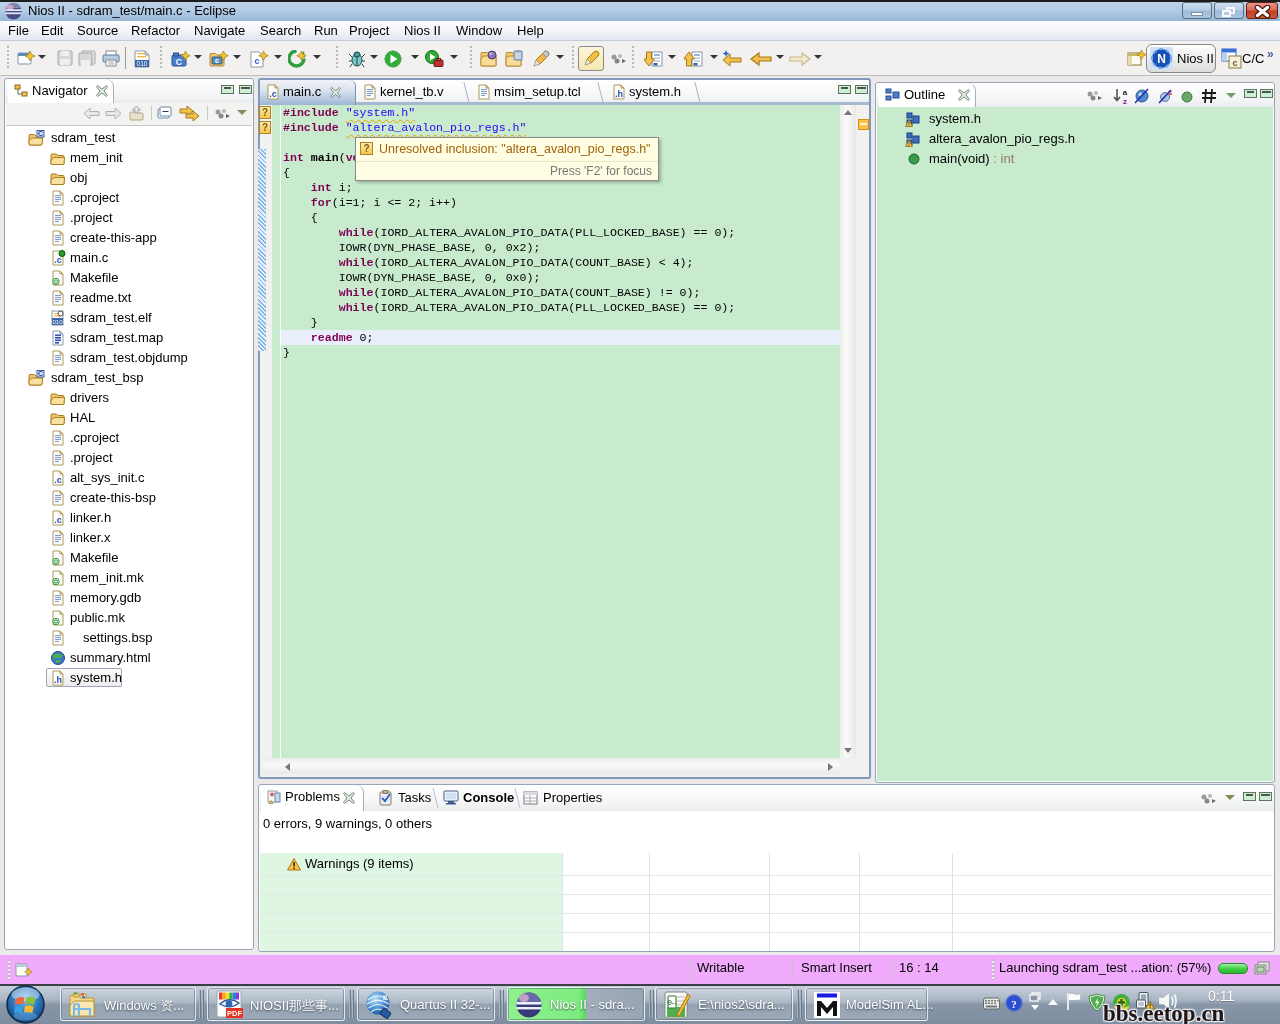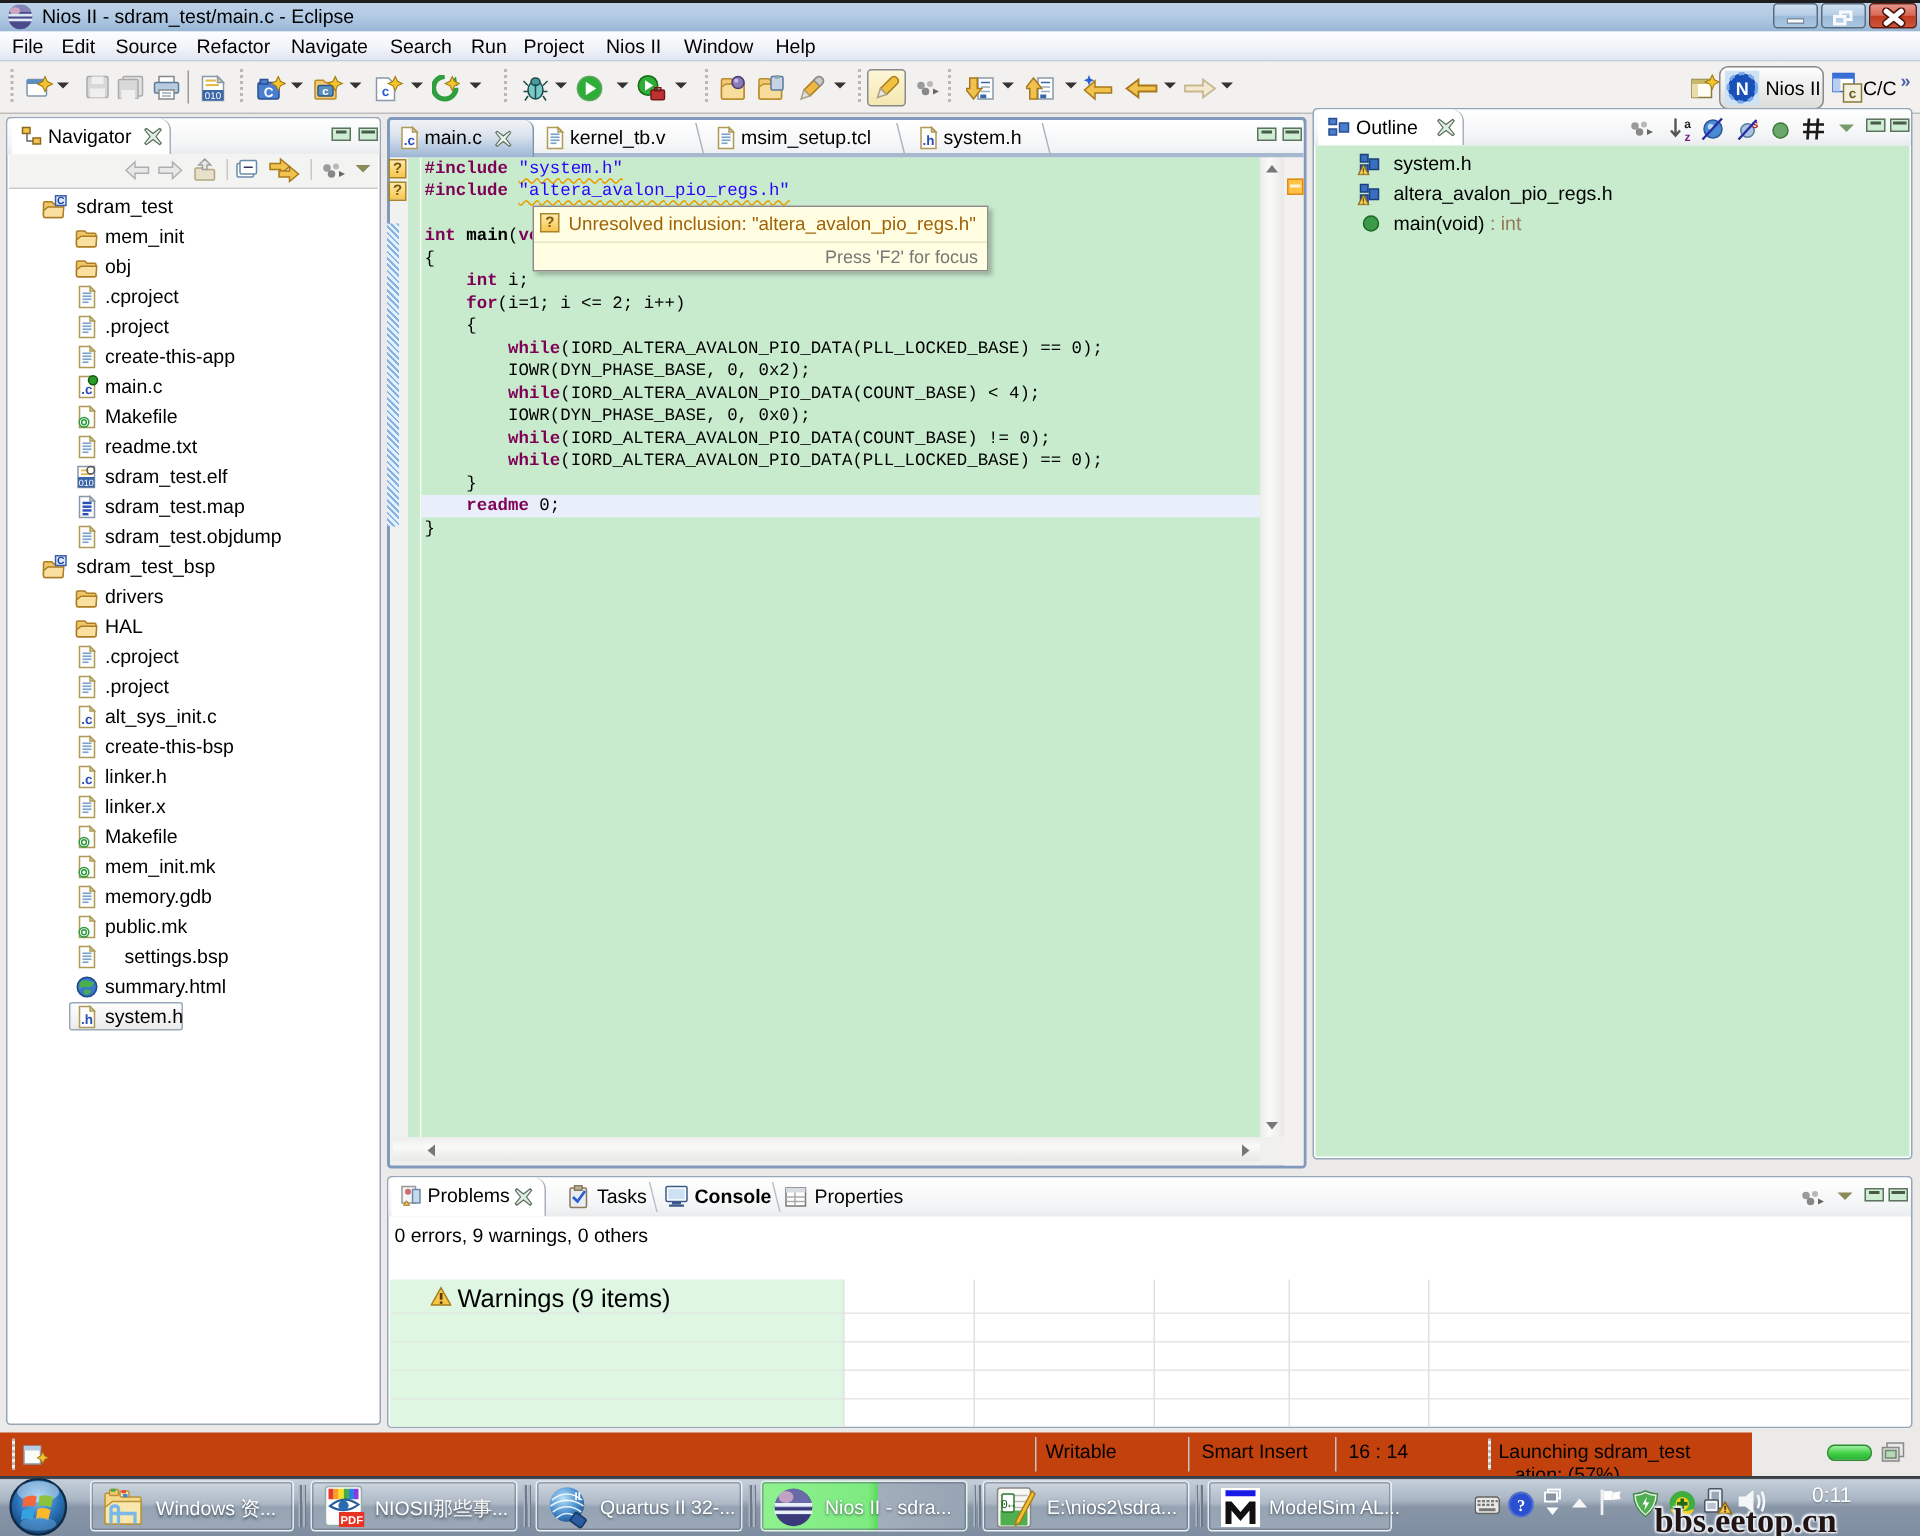--- a/index.html
+++ b/index.html
@@ -672,21 +672,21 @@
   <div class="abs" style="left:568px;top:683px;width:0;height:0;border-top:4px solid transparent;border-bottom:4px solid transparent;border-left:5px solid #777"></div>
 </div>
 
 <div class="abs" style="left:355px;top:137px;width:304px;height:44px;background:#fffee3;border:1px solid #8a8a8a;box-shadow:2px 2px 3px rgba(0,0,0,.25);z-index:50">
   <div class="abs" style="left:4px;top:4px;width:13px;height:13px;background:linear-gradient(180deg,#ffe9a8,#f6c64e);border:1px solid #a8842a;color:#7a5a10;font-size:10px;font-weight:bold;text-align:center;line-height:12px">?</div>
   <span class="abs" style="left:23px;top:4px;font-size:12.5px;color:#a16207;white-space:nowrap">Unresolved inclusion: "altera_avalon_pio_regs.h"</span>
   <div class="abs" style="left:0;top:23px;width:302px;height:1px;background:#e6e6c8"></div>
     <span class="abs" style="right:6px;top:26px;font-size:12px;color:#777;white-space:nowrap">Press 'F2' for focus</span>
 </div>
 
-<div class="panel" id="ol" style="left:875px;top:72px;width:400px;height:701px">
+<div class="panel" id="ol" style="left:875px;top:82px;width:400px;height:701px">
   <div class="phead"></div>
   <div class="vtab" style="left:3px;width:97px">
     <svg style="position:absolute;left:6px;top:5px" width="15" height="14" viewBox="0 0 15 14">
       <rect x="1" y="1" width="5" height="4" fill="#4a7fd0" stroke="#2a4f90"></rect>
       <rect x="1" y="8" width="5" height="4" fill="#4a7fd0" stroke="#2a4f90"></rect>
       <rect x="8" y="4" width="6" height="6" fill="#4a7fd0" stroke="#2a4f90"></rect>
     </svg>
     <span class="tname" style="left:25px">Outline</span>
     <svg style="position:absolute;left:79px;top:6px" width="12" height="12" viewBox="0 0 12 12">
       <path d="M1.5 0.5 L6 4 L10.5 0.5 L11.5 1.5 L8 6 L11.5 10.5 L10.5 11.5 L6 8 L1.5 11.5 L0.5 10.5 L4 6 L0.5 1.5 Z" fill="#dfeee2" stroke="#5a6a5a" stroke-width=".8"></path>
@@ -810,25 +810,25 @@
     <div class="abs" style="left:0;top:60px;width:1013px;height:1px;background:#e2e8e2"></div>
     <div class="abs" style="left:0;top:79px;width:1013px;height:1px;background:#e2e8e2"></div>
     <div class="abs" style="left:302px;top:0;width:1px;height:98px;background:#e0e0e0"></div>
     <div class="abs" style="left:389px;top:0;width:1px;height:98px;background:#e0e0e0"></div>
     <div class="abs" style="left:509px;top:0;width:1px;height:98px;background:#e0e0e0"></div>
     <div class="abs" style="left:599px;top:0;width:1px;height:98px;background:#e0e0e0"></div>
     <div class="abs" style="left:692px;top:0;width:1px;height:98px;background:#e0e0e0"></div>
     <svg class="abs" style="left:27px;top:4px" width="14" height="14">
         <use href="#sym-warn"></use>
       </svg>
-    <span class="abs" style="left:45px;top:3px;font-size:17px">Warnings (9 items)</span>
-  </div>
-</div>
-
-<div class="abs" id="statusbar" style="left:0;top:955px;width:1168px;height:29px;background:#c2410c;font-size:13px;color:#000">
+    <span class="abs" style="left:45px;top:3px;font-size:13px">Warnings (9 items)</span>
+  </div>
+</div>
+
+<div class="abs" id="statusbar" style="left:0;top:955px;width:1280px;height:29px;background:#f0abfc;font-size:13px;color:#000">
   <div class="abs" style="left:8px;top:4px;width:2px;height:21px;background:repeating-linear-gradient(180deg,#b9b9b9 0 2px,#f0efed 2px 4px)"></div>
   <svg class="abs" style="left:15px;top:5px" width="18" height="18" viewBox="0 0 18 18">
     <rect x="1" y="4" width="11" height="12" fill="#fdfdf8" stroke="#8a98a8"></rect>
     <rect x="1" y="4" width="11" height="3" fill="#b8cce0"></rect>
     <path d="M13.5 8 L14.7 10.6 L17.3 11.8 L14.7 13 L13.5 15.6 L12.3 13 L9.7 11.8 L12.3 10.6 Z" fill="#f4c430" stroke="#a07910" stroke-width=".6"></path>
   </svg>
   <div class="abs" style="left:690px;top:3px;width:1px;height:23px;background:#c4c4c4"></div>
   <span class="abs" style="left:697px;top:5px">Writable</span>
   <div class="abs" style="left:792px;top:3px;width:1px;height:23px;background:#c4c4c4"></div>
   <span class="abs" style="left:801px;top:5px">Smart Insert</span>

